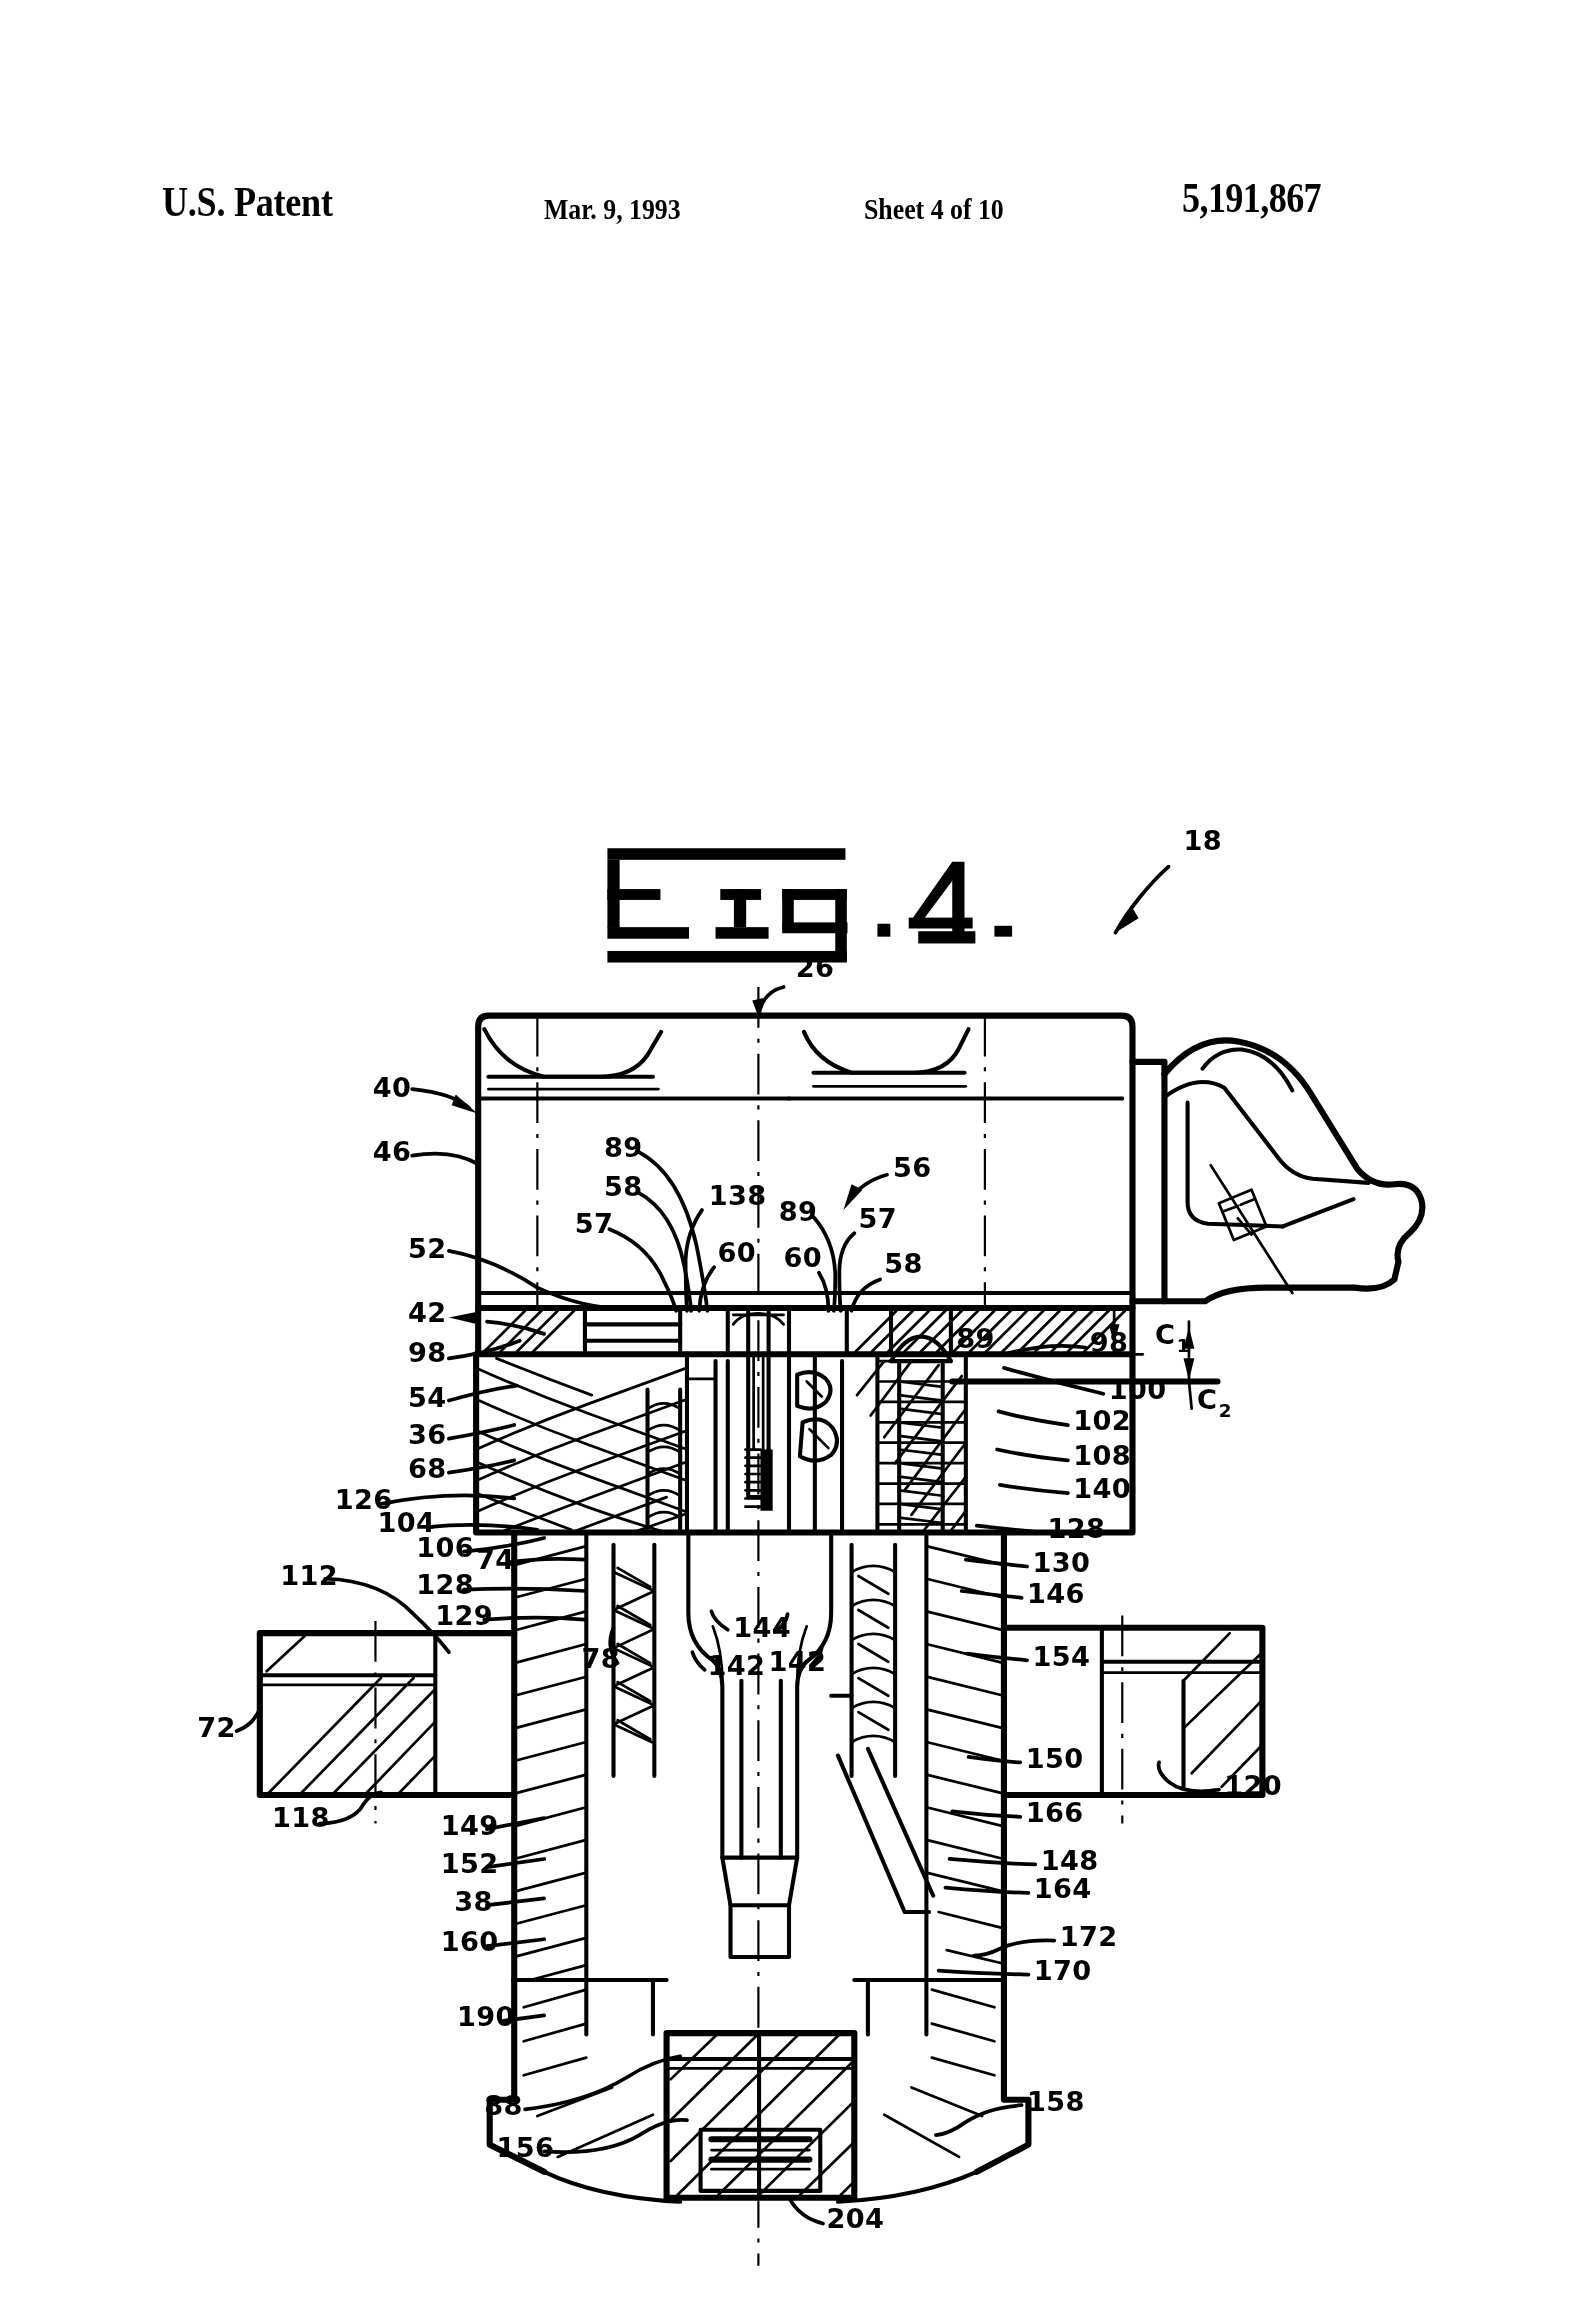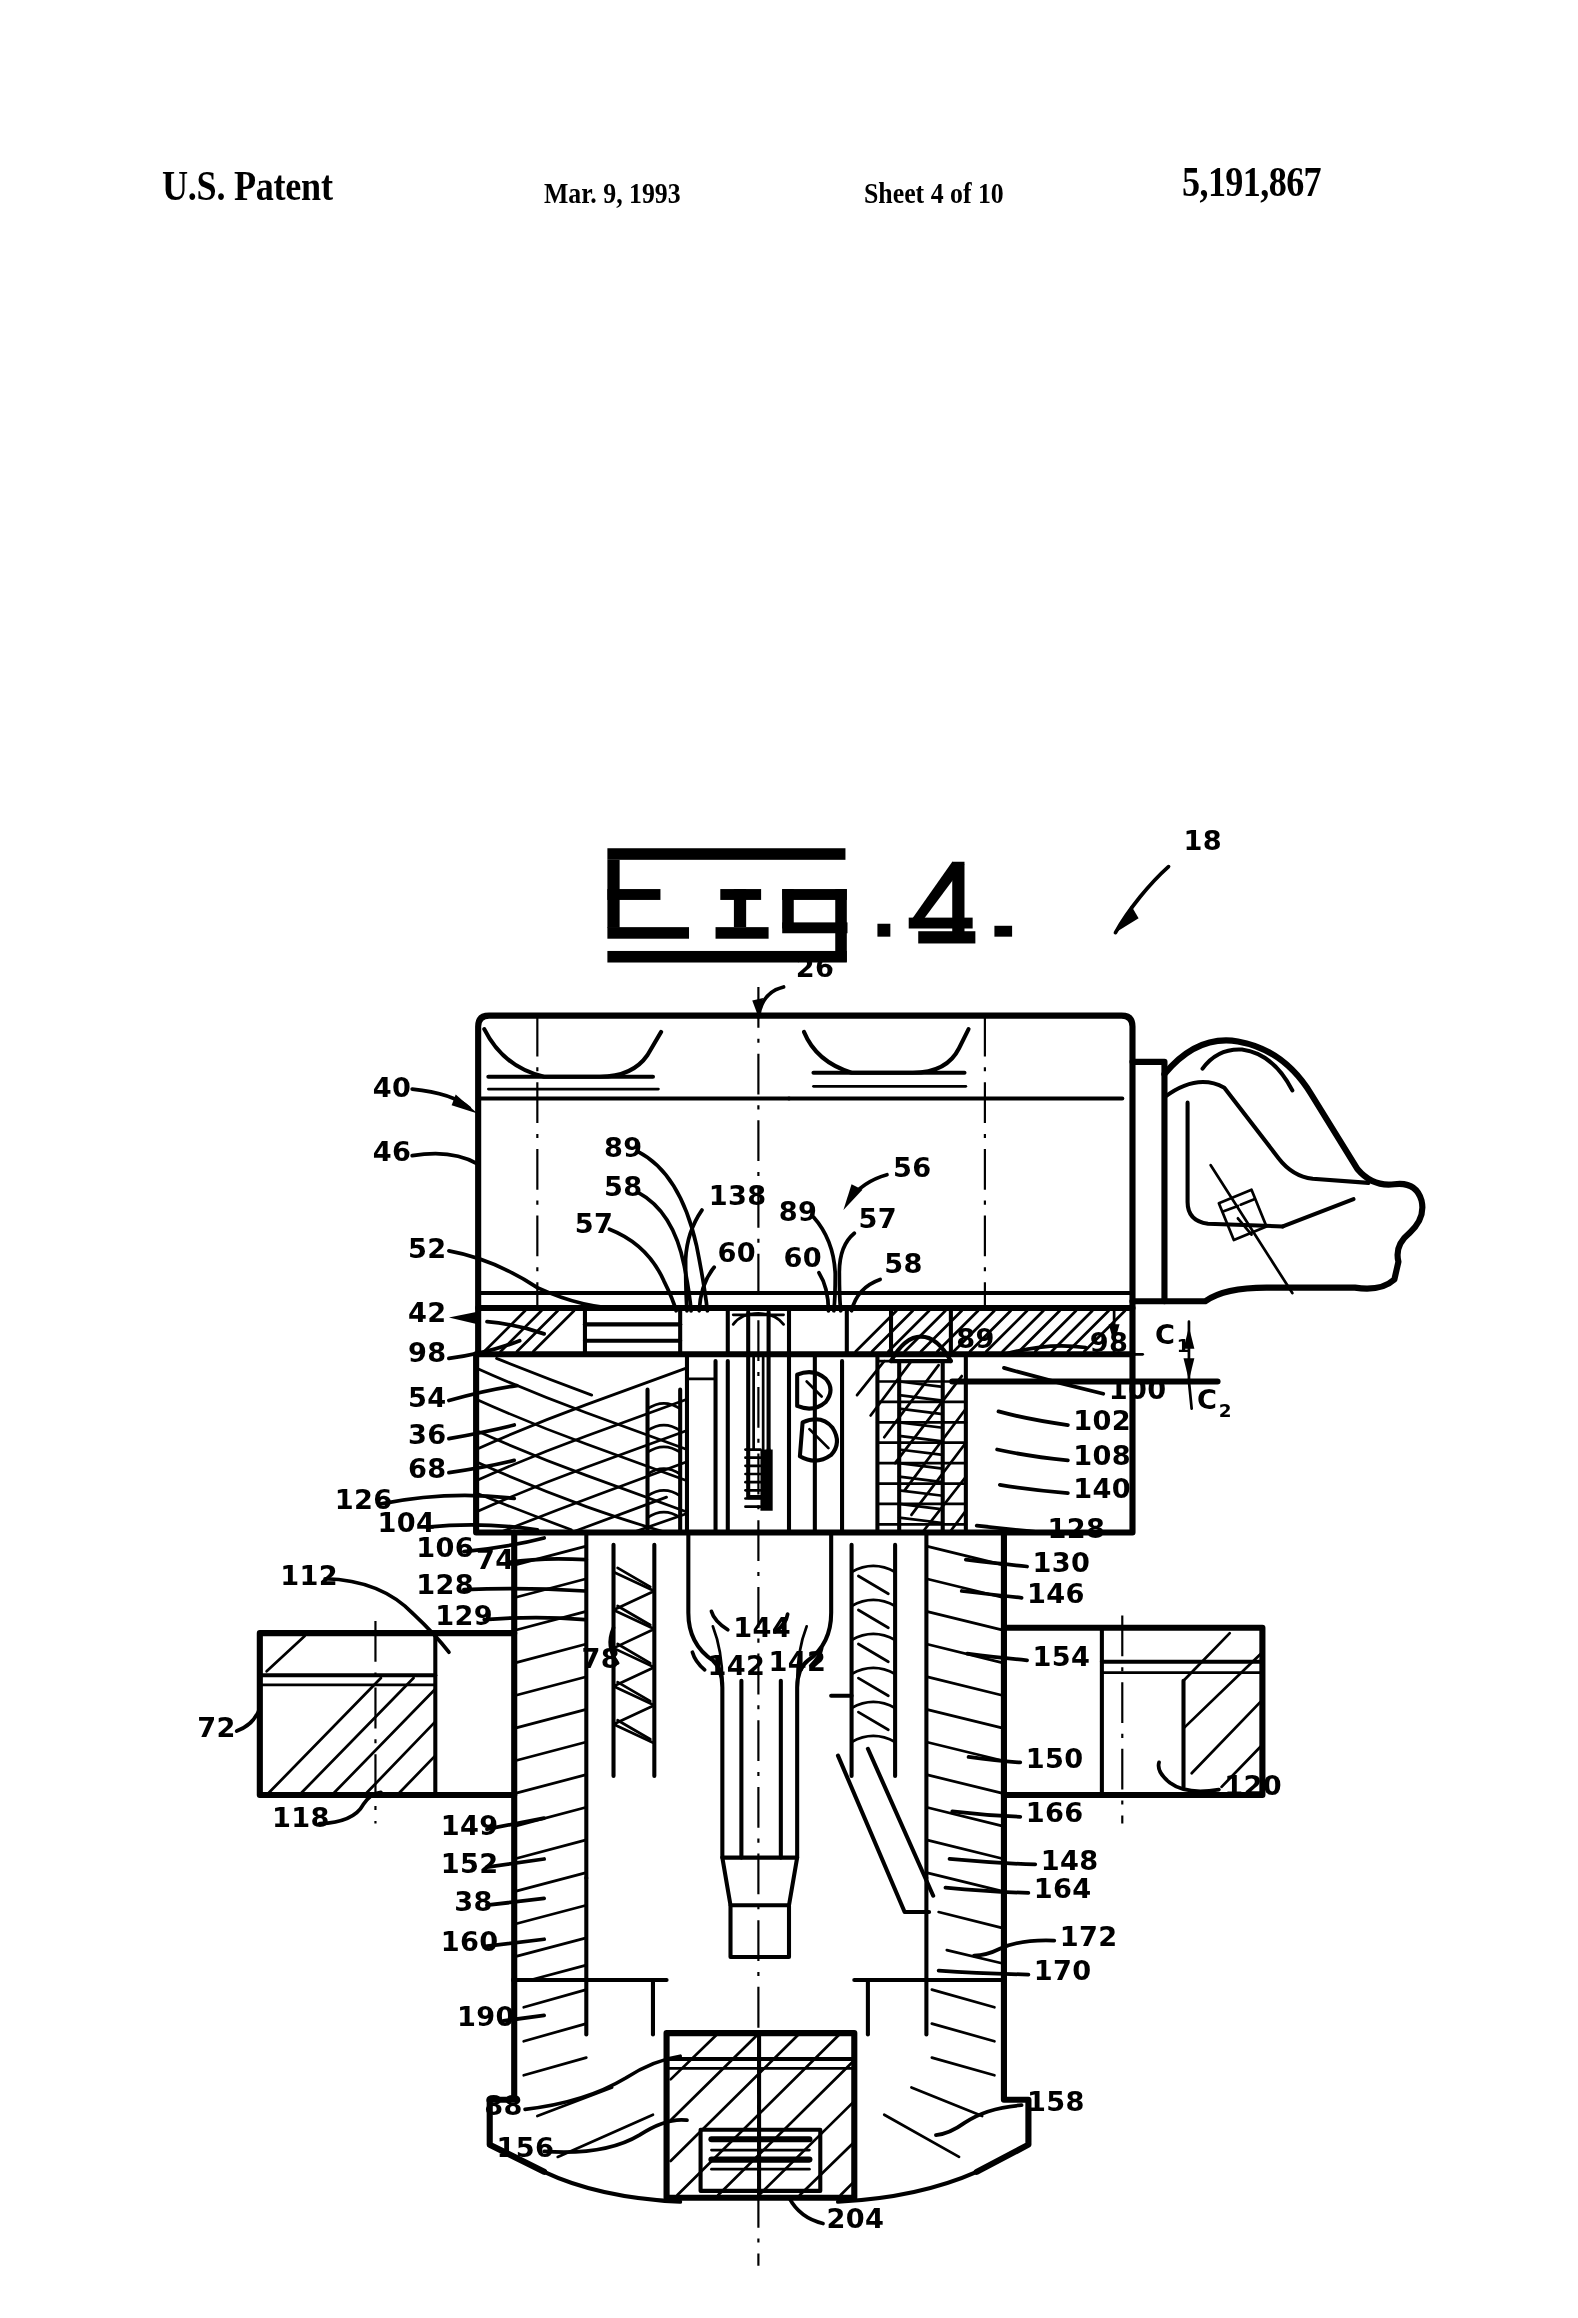--- a/index.html
+++ b/index.html
@@ -11,21 +11,21 @@
     width: 1578px;
     height: 2319px;
     position: relative;
     font-family: "Liberation Serif", serif;
     overflow: hidden;
   }
 
   
   #patent-header {
     position: absolute;
-    top: 0; left: 0;
+    top: 16px; left: 0;
     width: 1554px;
     height: 293px;
   }
   .hdr-text {
     position: absolute;
     color: #000;
     white-space: nowrap;
     font-weight: bold;
     font-family: "Liberation Serif", serif;
     transform: scaleX(0.86);

